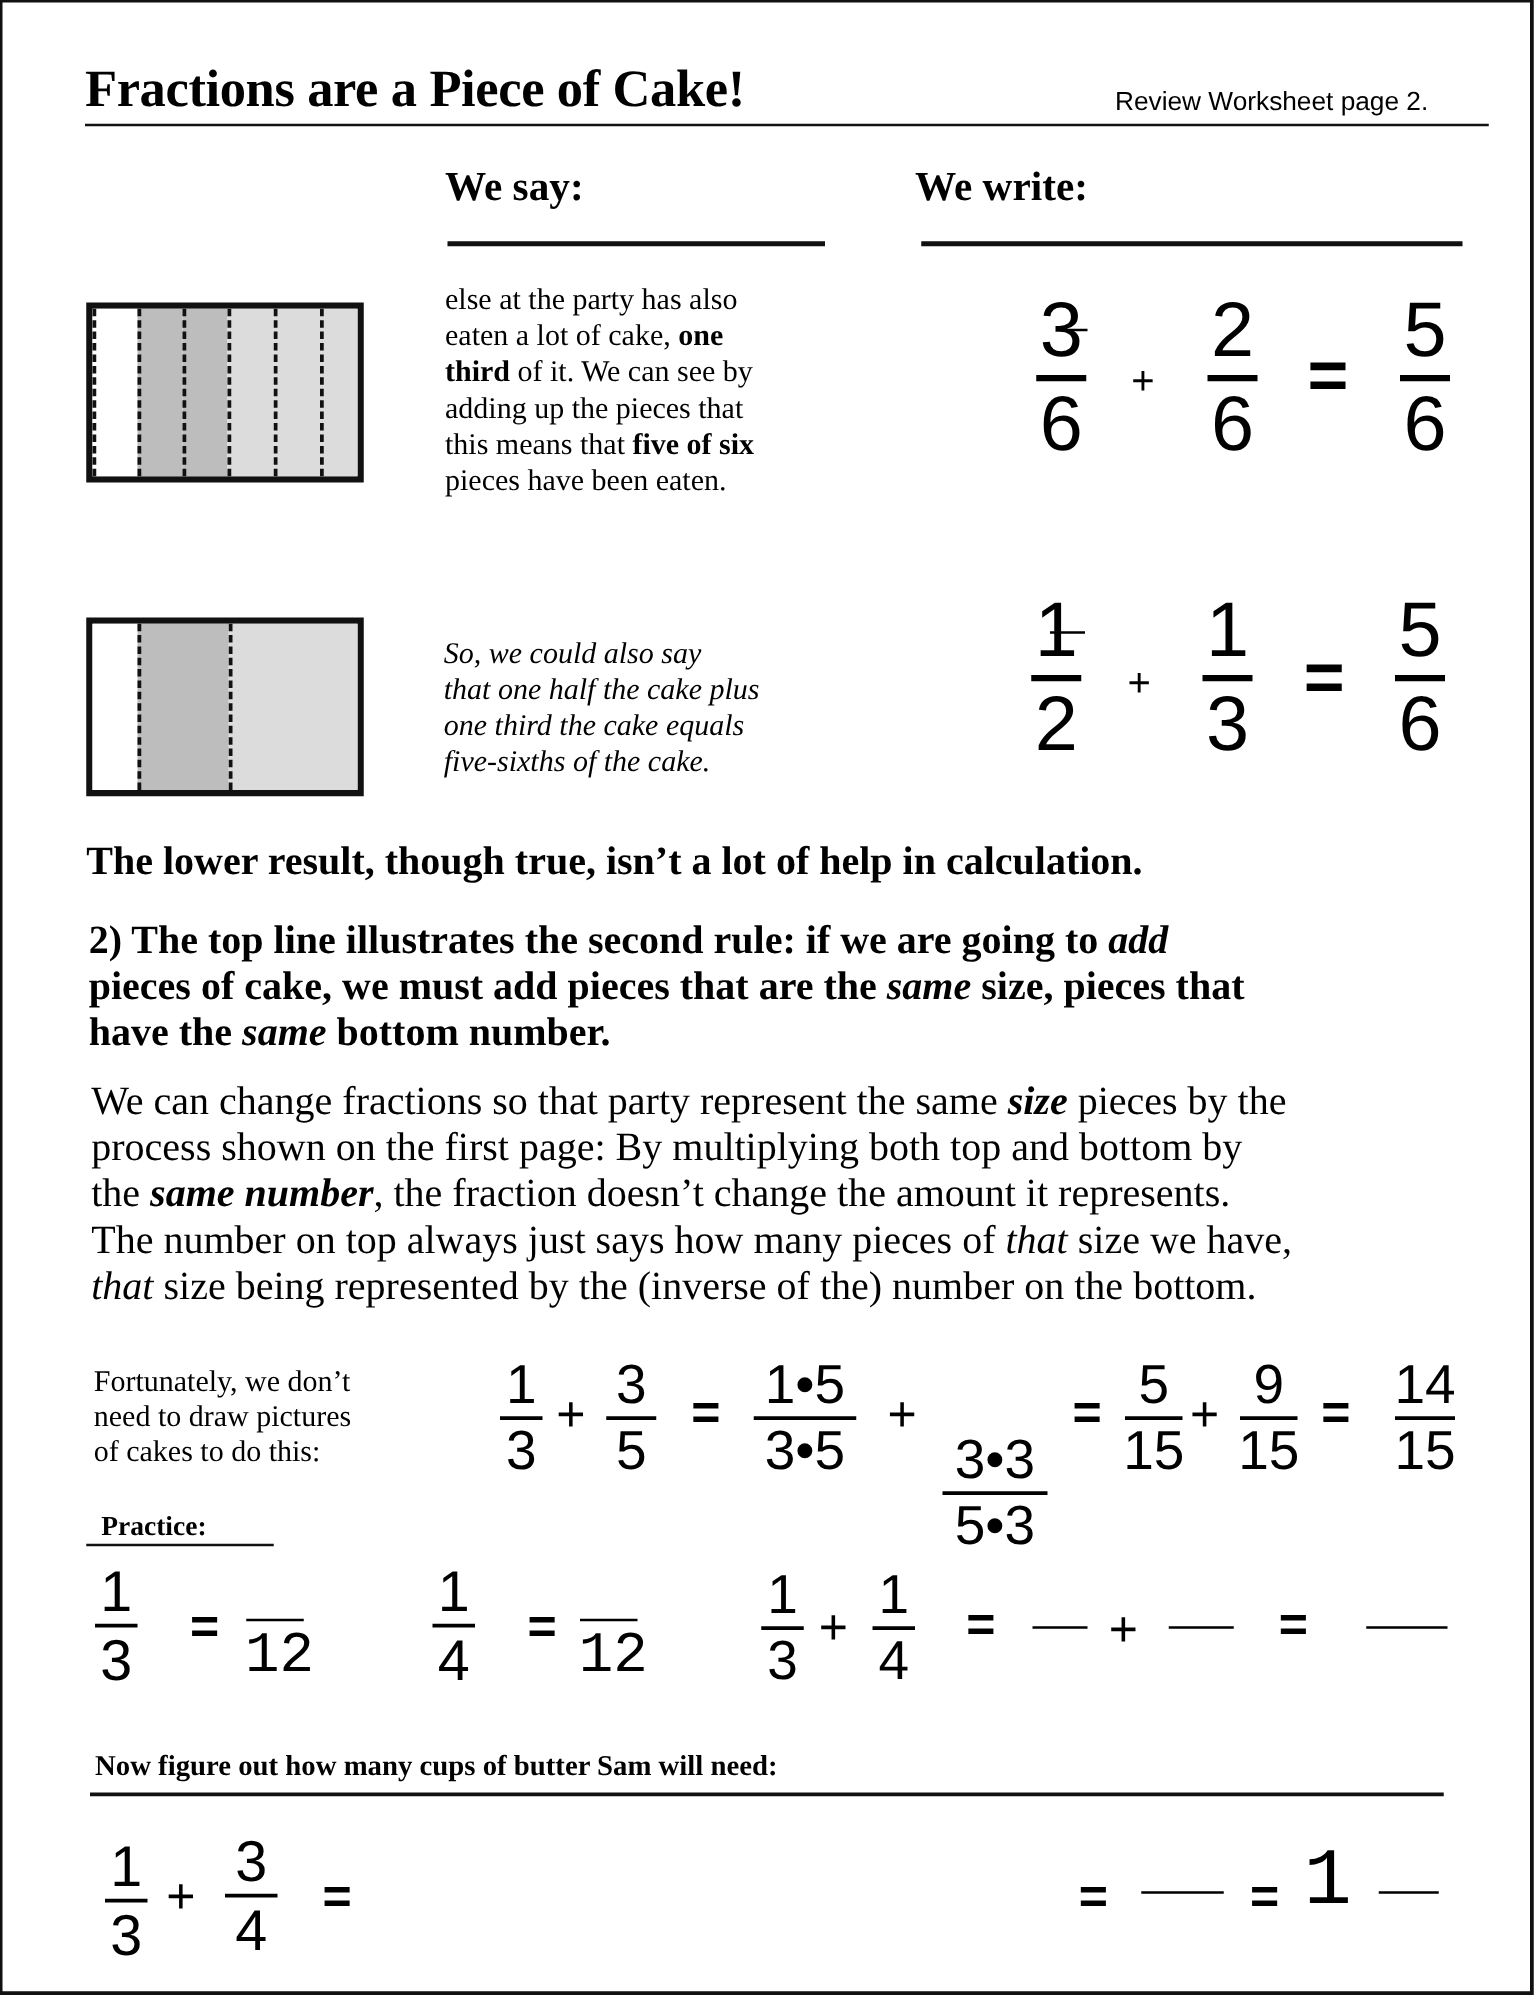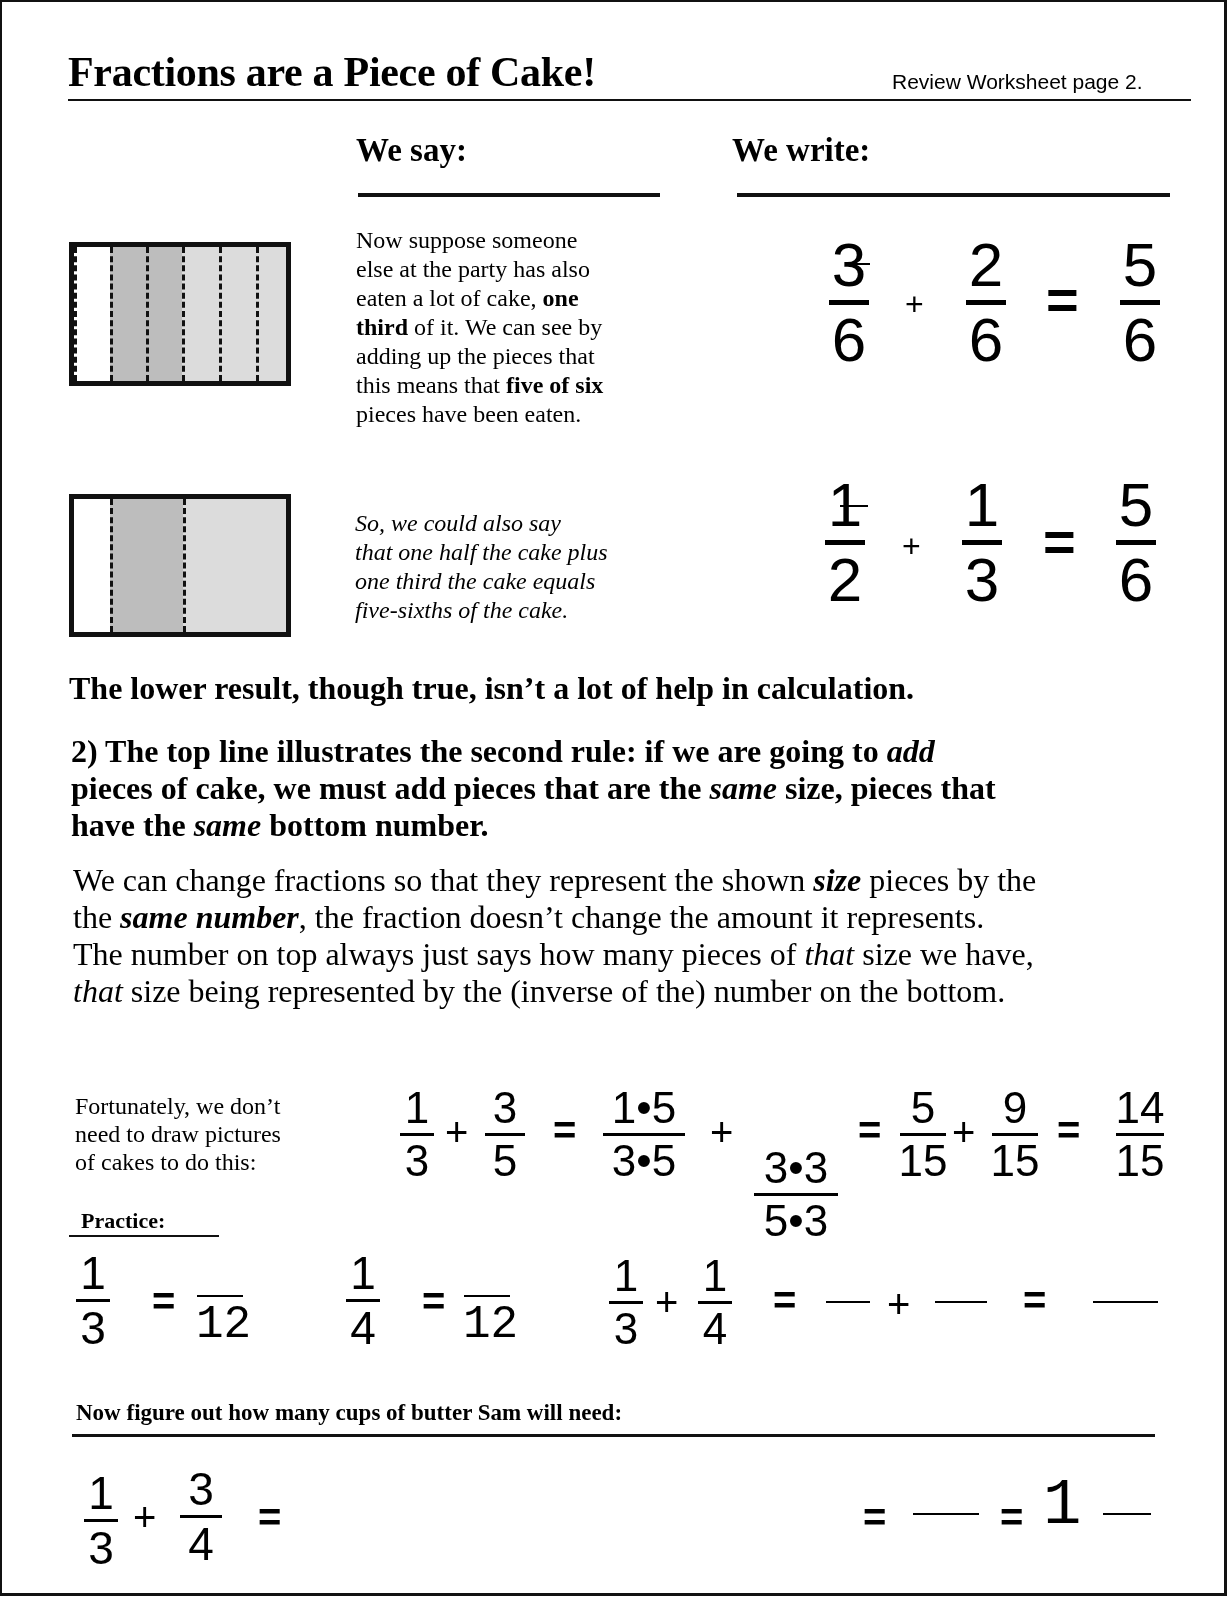--- a/index.html
+++ b/index.html
@@ -40,21 +40,20 @@
 <div class="cake" style="left:69px;top:242px;width:222px;height:144px;">
   <div class="seg dashed" style="width:36px;background:#fff;border-left:3px dashed #111;"></div>
   <div class="seg dashed" style="width:36px;background:#bdbdbd;"></div>
   <div class="seg dashed" style="width:36px;background:#bdbdbd;"></div>
   <div class="seg dashed" style="width:37px;background:#dcdcdc;"></div>
   <div class="seg dashed" style="width:37px;background:#dcdcdc;"></div>
   <div class="seg dashed" style="flex:1;background:#dcdcdc;"></div>
 </div>
 
 <div class="abs para" style="left:356px;top:226px;width:320px;">
-  <div>Now suppose someone</div>
   <div>else at the party has also</div>
   <div><span>eaten a lot of cake, </span><b>one</b></div>
   <div><b>third</b><span> of it.  We can see by</span></div>
   <div>adding up the pieces that</div>
   <div><span>this means that </span><b>five of six</b></div>
   <div>pieces have been eaten.</div>
 </div>
 
 <div class="frac" style="left:826px;top:234px;width:46px;font-size:62px;">
   <span class="num">3</span>
@@ -109,21 +108,22 @@
 
 <div class="abs" style="left:69px;top:670px;font-size:32px;white-space:nowrap;font-weight:bold;">The lower result, though true, isn’t a lot of help in calculation.</div>
 
 <div class="abs" style="left:71px;top:733px;font-size:32px;font-weight:bold;line-height:37px;width:1130px;">
   <div><span>2) The top line illustrates the second rule: if we are going to </span><i>add</i></div>
   <div><span>pieces of cake, we must add pieces that are the </span><i>same</i><span> size, pieces that</span></div>
   <div><span>have the </span><i>same</i><span> bottom number.</span></div>
 </div>
 
 <div class="abs" style="left:73px;top:862px;font-size:32px;line-height:37px;width:1130px;white-space:nowrap;">
-  <div><span>We can change fractions so that they represent the shown </span><b><i>size</i></b><span> pieces by the</span></div>
+  <div><span>We can change fractions so that party represent the same </span><b><i>size</i></b><span> pieces by the</span></div>
+  <div>process shown on the first page: By multiplying both top and bottom by</div>
   <div><span>the </span><b><i>same number</i></b><span>, the fraction doesn’t change the amount it represents.</span></div>
   <div><span>The number on top always just says how many pieces of </span><i>that</i><span> size we have,</span></div>
   <div><i>that</i><span> size being represented by the (inverse of the) number on the bottom.</span></div>
 </div>
 
 <div class="abs" style="left:75px;top:1092px;font-size:24px;line-height:28px;">
   <div>Fortunately, we don’t</div>
   <div>need to draw pictures</div>
   <div>of cakes to do this:</div>
 </div>

